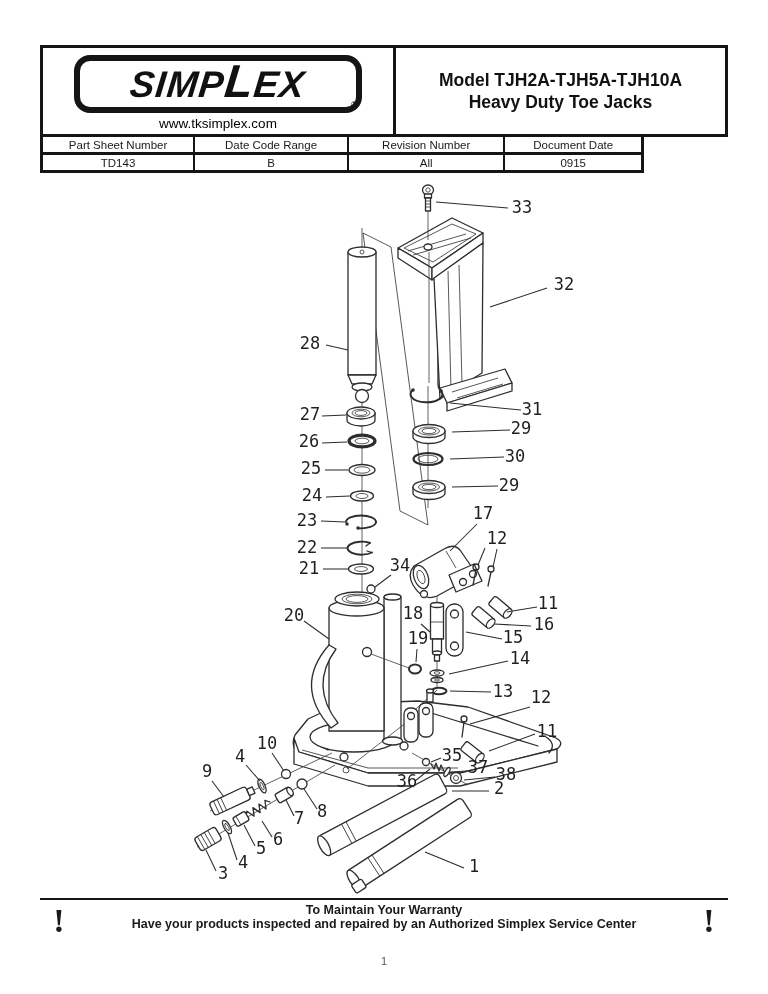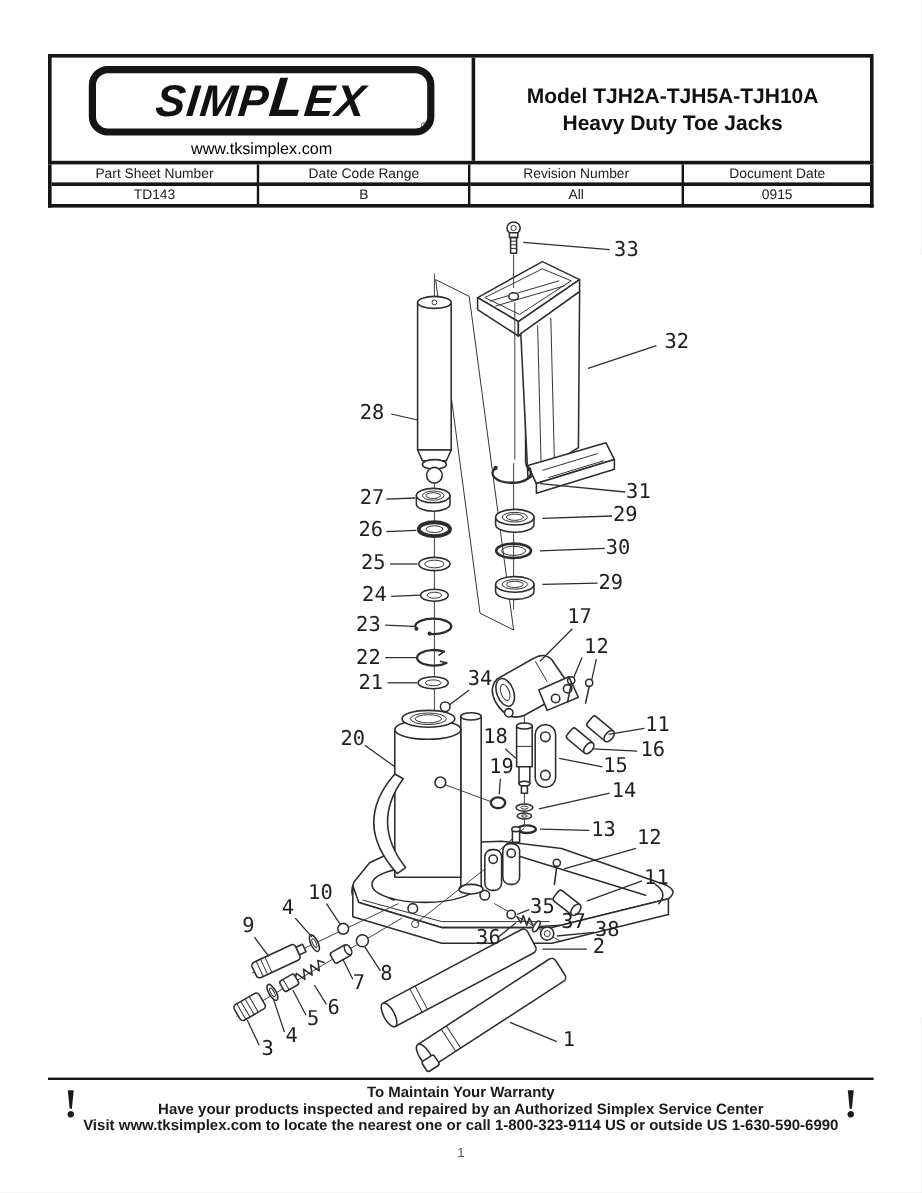--- a/index.html
+++ b/index.html
@@ -17,21 +17,21 @@
   .logo-text{font-weight:bold;font-style:italic;font-size:37px;letter-spacing:1px;
              transform:skewX(-6deg);white-space:nowrap;line-height:1;color:#111;}
   .logo-text .big-l{font-size:1.25em;line-height:0;}
   .logo-reg{position:absolute;right:-2px;bottom:-4px;font-size:10px;font-style:normal;}
   .website{margin-top:3px;font-size:13.5px;color:#000000;}
   .title-cell{flex:1;display:flex;flex-direction:column;justify-content:center;
               align-items:center;text-align:center;}
   .title-cell div{font-weight:bold;font-size:17.5px;line-height:22px;color:#111;}
 
   
-  .info-table{position:absolute;left:40px;top:137px;width:688px;box-sizing:border-box;
+  .info-table{position:absolute;left:40px;top:137px;width:604px;box-sizing:border-box;
               border-left:3px solid #151515;border-right:3px solid #151515;
               border-bottom:3px solid #151515;
               display:grid;grid-template-columns:175fr 177fr 180fr 156fr;}
   .info-table .cell{box-sizing:border-box;text-align:center;border-right:2px solid #151515;
                     font-size:11.5px;padding:2px 0 1px 0;}
   .info-table .cell:nth-child(4n){border-right:none;text-align:center;}
   .info-table .head{border-bottom:3px solid #151515;}
 
   
   svg.diagram{position:absolute;left:0;top:0;width:768px;height:994px;}
@@ -454,16 +454,15 @@
         <line x1="216" y1="871" x2="206" y2="850" class="lead"></line>
         <text x="223" y="879" class="callout">3</text>
       </g>
   </svg>
 
   <div class="footer">
     <span class="bang left">!</span>
     <span class="bang right">!</span>
     <div class="f1">To Maintain Your Warranty</div>
     <div class="f2">Have your products inspected and repaired by an Authorized Simplex Service Center</div>
-    <div class="f3">Visit www.tksimplex.com to locate the nearest one or call 1-800-323-9114 US or outside US 1-630-590-6990</div>
   </div>
   <div class="page-num">1</div>
 </div>
 
 </body></html>

